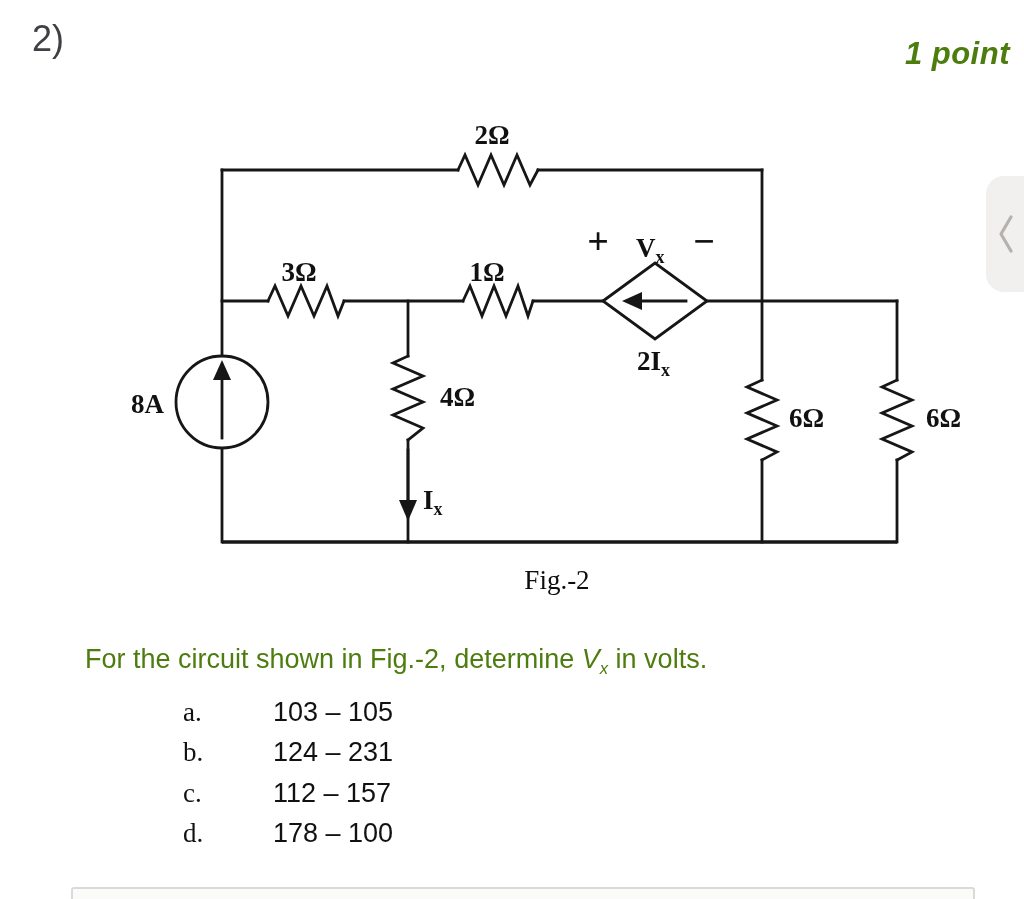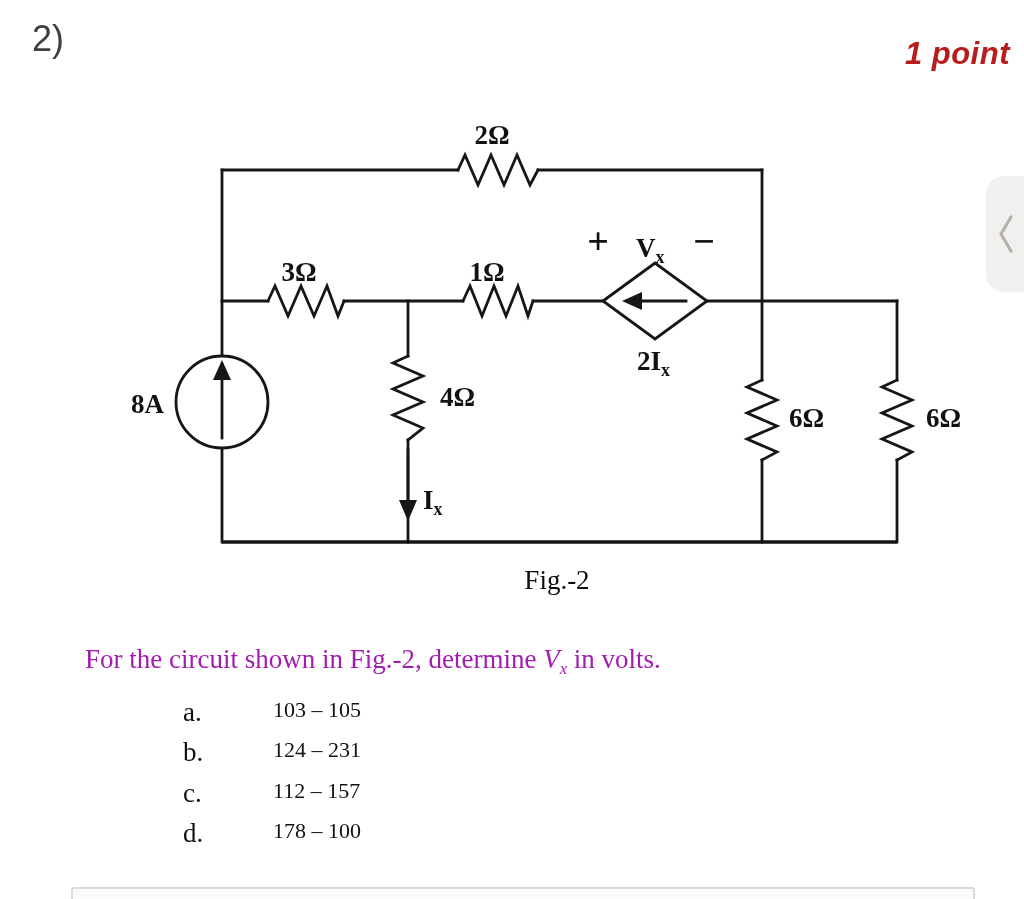--- a/index.html
+++ b/index.html
@@ -1,40 +1,40 @@
 <!DOCTYPE html>
 <html><head>
 <meta charset="utf-8">
 <style>
   html,body{margin:0;padding:0;background:#ffffff;}
   .page{position:relative;width:1024px;height:899px;background:#ffffff;overflow:hidden;
         font-family:"Liberation Sans",sans-serif;}
   .qnum{position:absolute;left:32px;top:18px;font-size:36px;color:#3e4043;}
   .points{position:absolute;right:14px;top:36px;font-size:31px;font-weight:bold;
-          font-style:italic;color:#b91c1c;letter-spacing:0.5px;}
+          font-style:italic;color:#4d7c0f;letter-spacing:0.5px;}
   .circuit-svg{position:absolute;left:0;top:0;}
   .wire{stroke:#161616;stroke-width:2.8;fill:none;stroke-linecap:square;}
   .wire-thick{stroke:#161616;stroke-width:3.4;fill:none;}
   .comp{stroke:#161616;stroke-width:2.8;fill:#ffffff;}
   .fillblk{fill:#161616;stroke:none;}
   .clabel{font-family:"Liberation Serif","DejaVu Serif",serif;font-weight:bold;
           font-size:27px;fill:#111111;}
   .csub{font-family:"Liberation Serif","DejaVu Serif",serif;font-weight:bold;
         font-size:18px;fill:#111111;}
   .csign{font-family:"Liberation Serif","DejaVu Serif",serif;font-weight:bold;
          font-size:38px;fill:#111111;}
   .ccaption{font-family:"Liberation Serif","DejaVu Serif",serif;font-size:27px;fill:#0d0d0d;}
-  .question{position:absolute;left:85px;top:644px;font-family:Liberation Serif, serif;
-            font-size:27px;color:#a21caf;white-space:nowrap;}
+  .question{position:absolute;left:85px;top:644px;font-family:Liberation Sans, sans-serif;
+            font-size:27px;color:#4d7c0f;white-space:nowrap;}
   .question .qvar{font-style:italic;}
   .question sub{font-size:0.62em;font-style:italic;}
   .opt-letter{position:absolute;left:183px;font-family:"Liberation Serif","DejaVu Serif",serif;
               font-size:27px;color:#111111;}
-  .opt-value{position:absolute;left:273px;font-family:Liberation Serif, serif;
-             font-size:22px;color:#111111;white-space:nowrap;}
+  .opt-value{position:absolute;left:273px;font-family:Liberation Sans, sans-serif;
+             font-size:27px;color:#111111;white-space:nowrap;}
   .side-handle{position:absolute;left:986px;top:176px;width:60px;height:116px;
                background:#f1f0ee;border-radius:18px;display:flex;align-items:center;}
   .side-handle svg{margin-left:12px;}
   .answer-box{position:absolute;left:71px;top:887px;width:900px;height:30px;
               border:2px solid #dadada;border-radius:3px;background:#fbfbfa;}
 </style>
 </head>
 <body>
 
 <div class="page">

